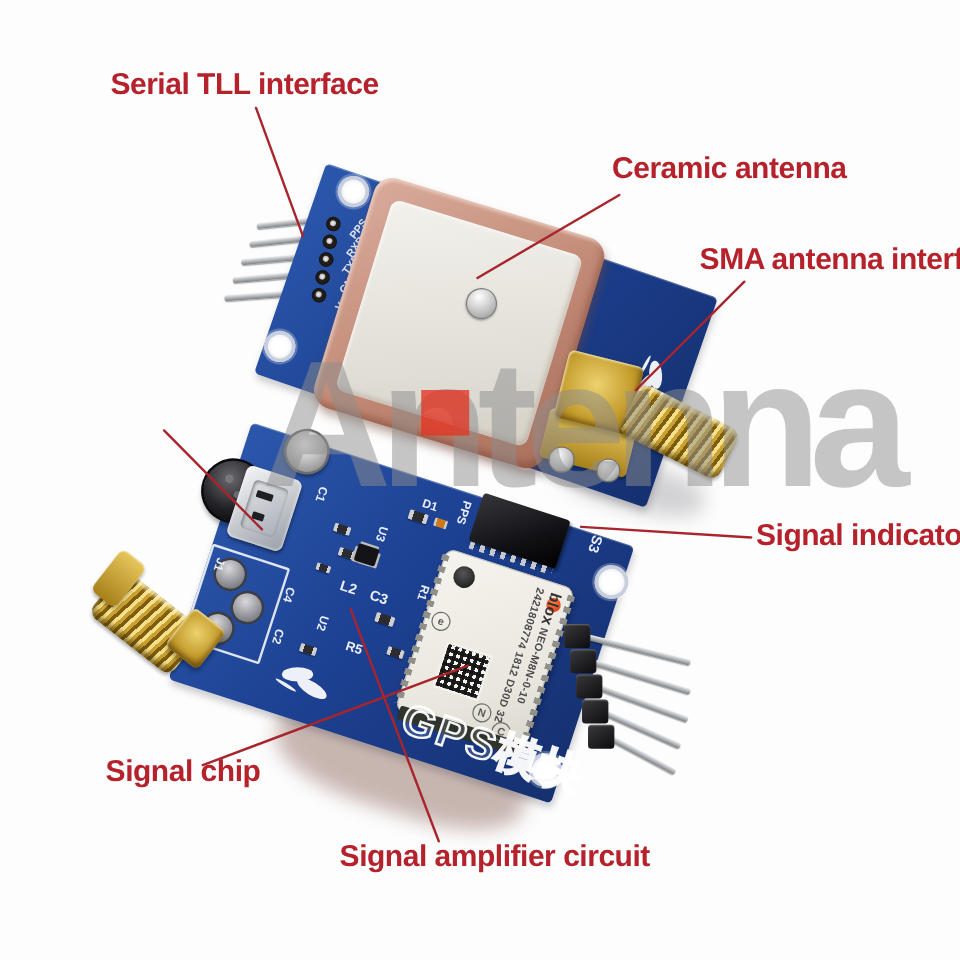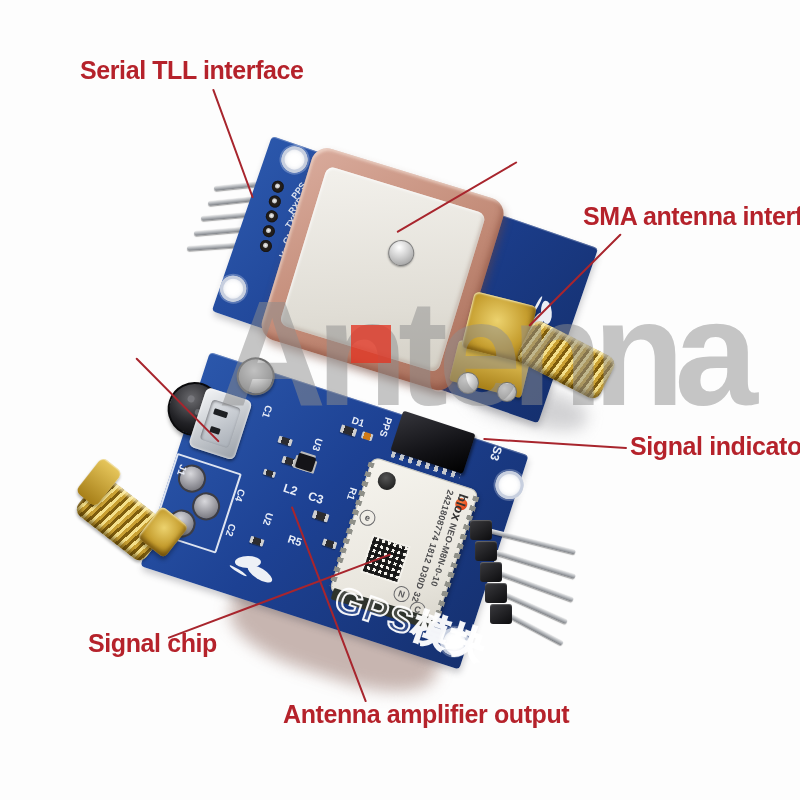--- a/index.html
+++ b/index.html
@@ -261,18 +261,19 @@
   <div class="wm-dot"></div>
 
   <div class="line" style="left:213px;top:88px;width:116px;transform:rotate(69.9deg);"></div>
   <div class="line" style="left:517px;top:161px;width:139px;transform:rotate(149.7deg);"></div>
   <div class="line" style="left:621px;top:233px;width:130px;transform:rotate(135deg);"></div>
   <div class="line" style="left:136px;top:357px;width:118px;transform:rotate(45.3deg);"></div>
   <div class="line" style="left:627px;top:447px;width:144px;transform:rotate(183.6deg);"></div>
   <div class="line" style="left:168px;top:637px;width:238px;transform:rotate(-20.6deg);"></div>
   <div class="line" style="left:366px;top:701px;width:209px;transform:rotate(-110.8deg);"></div>
 
-  <div class="lbl" style="left:80px;top:56px;">Serial TLL interface</div>
+  <div class="lbl" style="left:92px;top:56px;">Serial TLL interface</div>
+  <div class="lbl" style="left:510px;top:126px;">Ceramic antenna</div>
   <div class="lbl" style="left:583px;top:202px;">SMA antenna interface</div>
   <div class="lbl" style="left:630px;top:432px;">Signal indicator</div>
   <div class="lbl" style="left:88px;top:629px;">Signal chip</div>
-  <div class="lbl" style="left:283px;top:700px;">Antenna amplifier output</div>
+  <div class="lbl" style="left:283px;top:700px;">Signal amplifier circuit</div>
 </div>
 
 </body></html>

